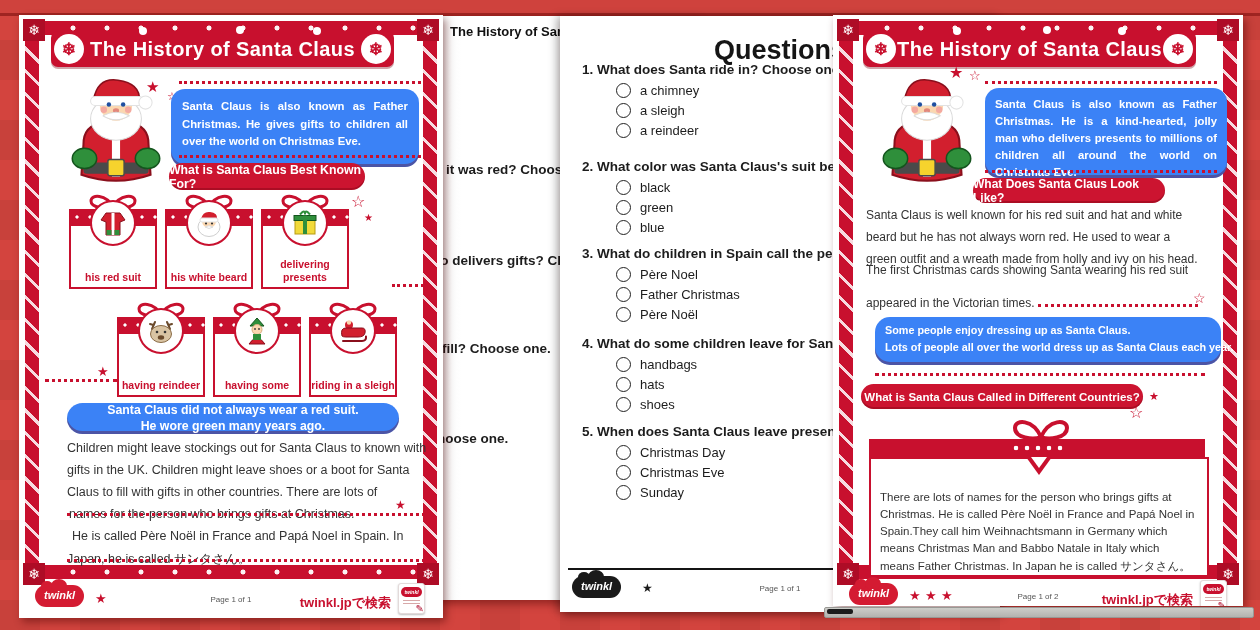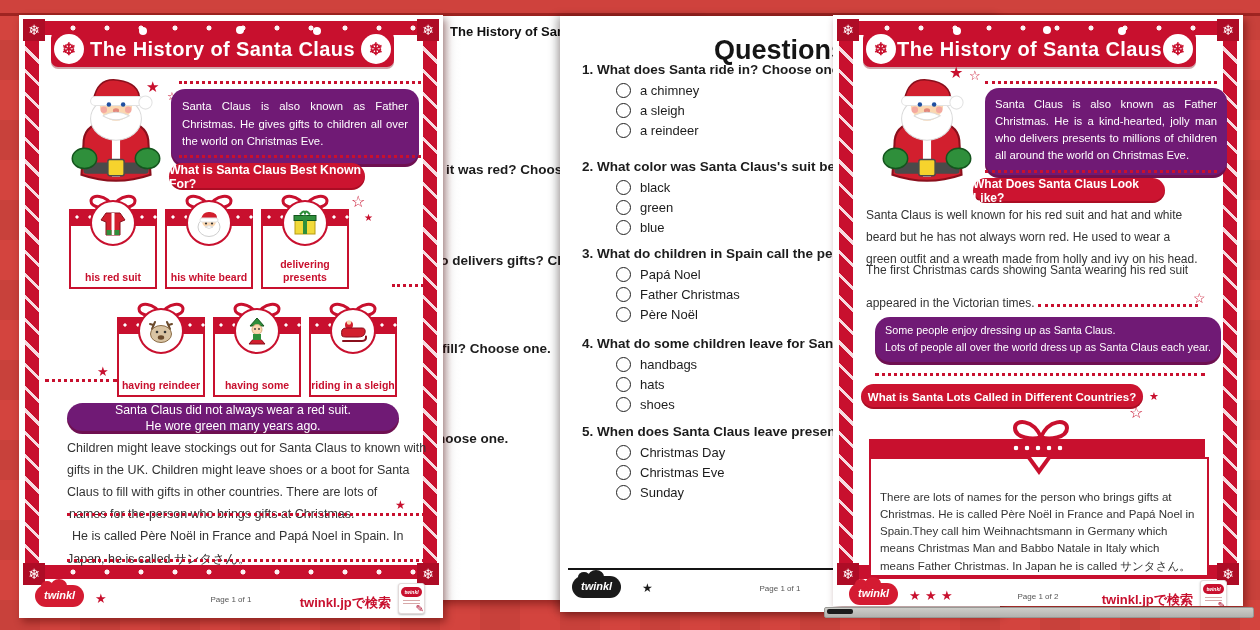--- a/index.html
+++ b/index.html
@@ -22,21 +22,21 @@
   .p4{left:833px;top:15px;width:410px;height:591px;z-index:4;overflow:hidden}
   
   .fs{position:absolute;background-color:#c8102e}
   .fs.h{height:14px;background-image:radial-gradient(circle 2.6px at 14px 7px,rgba(255,255,255,.95) 0 2.2px,transparent 2.8px);background-size:34px 14px}
   .fs.v{width:14px;background-image:repeating-linear-gradient(45deg,transparent 0 6px,rgba(255,255,255,.85) 6px 9px,transparent 9px 16px)}
   .fcorner{position:absolute;width:22px;height:22px;background:#ae0c26;display:flex;align-items:center;justify-content:center;color:#fff;font-size:14px;line-height:1}
   .banner{position:absolute;background:#c8102e;border-radius:7px;color:#fff;font-weight:bold;display:flex;align-items:center;justify-content:center;letter-spacing:.4px;box-shadow:0 2px 0 rgba(120,0,15,.35)}
   .banner .endcap{position:absolute;top:50%;transform:translateY(-50%);width:30px;height:30px;background:#fff;border-radius:50%;display:flex;align-items:center;justify-content:center;color:#c8102e;font-size:17px}
   .bdot{position:absolute;width:8px;height:8px;border-radius:50%;background:#fff}
   .dotted{position:absolute;border-top:3px dotted #c8102e;height:0}
-  .redbox{position:absolute;background:#701a75;border-radius:14px;color:#fff;font-weight:normal;box-shadow:inset 0 -3px 0 rgba(110,0,15,.35)}
+  .redbox{position:absolute;background:#3b82f6;border-radius:14px;color:#fff;font-weight:bold;box-shadow:inset 0 -3px 0 rgba(110,0,15,.35)}
   .pill{position:absolute;background:#cc1430;border-radius:16px;color:#fff;font-weight:bold;display:flex;align-items:center;justify-content:center;box-shadow:inset 0 -2px 0 rgba(110,0,15,.35)}
   .star{position:absolute;color:#c8102e;line-height:1}
   .para-line{position:absolute;color:#333;font-size:12.5px;font-weight:500;white-space:nowrap}
   
   .gift{position:absolute;width:88px;height:80px}
   .gift .bow{position:absolute;top:-17px;left:50%;transform:translateX(-50%)}
   .gift .ribbon{position:absolute;top:0;left:0;right:0;height:17px;background:#c8102e;
     background-image:radial-gradient(circle 1.6px at 8px 8px,#fff 0 1.4px,transparent 1.8px);background-size:13px 17px}
   .gift .gbody{position:absolute;top:17px;left:0;right:0;height:61px;background:#fff;border:2.5px solid #c8102e;border-top:none}
   .gift .circ{position:absolute;top:-9px;left:50%;transform:translateX(-50%);width:42px;height:42px;border-radius:50%;background:#fff;border:2.5px solid #c8102e;display:flex;align-items:center;justify-content:center;z-index:2}
@@ -114,21 +114,21 @@
     <div class="optrow">
         <span class="radio"></span>
         <span class="optlabel">blue</span>
       </div>
   </div>
 
   <div class="qblock" style="top:230px">
     <div class="qline"><span>3.</span> <span>What do children in Spain call the person who delivers gifts? Choose one.</span></div>
     <div class="optrow">
         <span class="radio"></span>
-        <span class="optlabel">Papá Noel</span>
+        <span class="optlabel">Père Noel</span>
       </div>
     <div class="optrow">
         <span class="radio"></span>
         <span class="optlabel">Father Christmas</span>
       </div>
     <div class="optrow">
         <span class="radio"></span>
         <span class="optlabel">Père Noël</span>
       </div>
   </div>
@@ -416,21 +416,21 @@
   <div class="para-line" style="left:33px;top:281px;font-size:12px">appeared in the Victorian times.</div>
   <div class="dotted" style="left:205px;top:289px;width:160px"></div>
   <div class="star" style="left:360px;top:276px;font-size:14px">☆</div>
 
   <div class="redbox" style="left:42px;top:302px;width:326px;height:38px;border-radius:15px;padding:5px 10px;font-size:10.8px;line-height:1.55">
     <div class="nowrap">Some people enjoy dressing up as Santa Claus.</div>
     <div class="nowrap">Lots of people all over the world dress up as Santa Claus each year.</div>
   </div>
   <div class="dotted" style="left:42px;top:358px;width:330px"></div>
 
-  <div class="pill" style="left:28px;top:369px;width:282px;height:25px;font-size:11.5px">What is Santa Lots Called in Different Countries?</div>
+  <div class="pill" style="left:28px;top:369px;width:282px;height:25px;font-size:11.5px">What is Santa Claus Called in Different Countries?</div>
   <div class="star" style="left:316px;top:376px;font-size:11px">★</div>
   <div class="star" style="left:296px;top:390px;font-size:16px">☆</div>
 
   <div class="abs" style="left:176px;top:402px">
     <svg width="64" height="26" viewBox="0 0 64 26">
         <path d="M32 20 C24 2 6 2 6 11 C6 21 24 23 32 20 C40 2 58 2 58 11 C58 21 40 23 32 20 Z" fill="#fff" stroke="#c8102e" stroke-width="4"></path>
       </svg>
   </div>
   <div class="band" style="left:36px;top:424px;width:336px;height:18px">
     <span class="cdots"></span>

